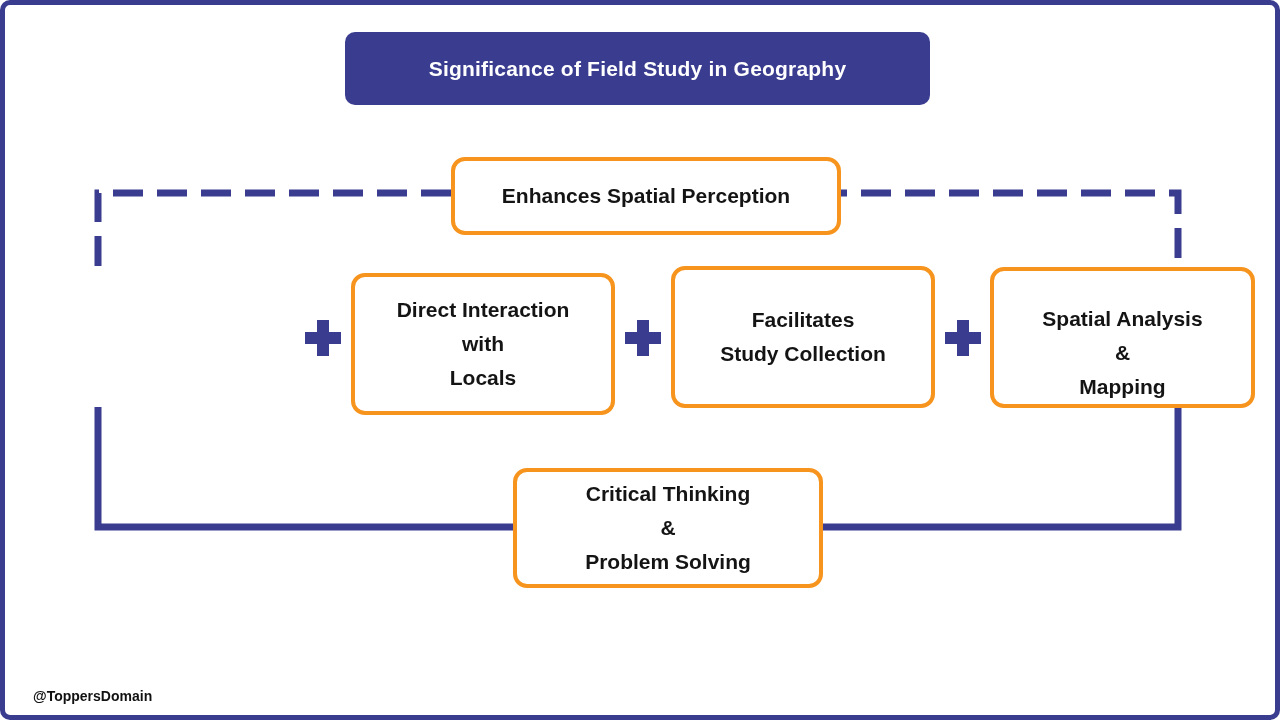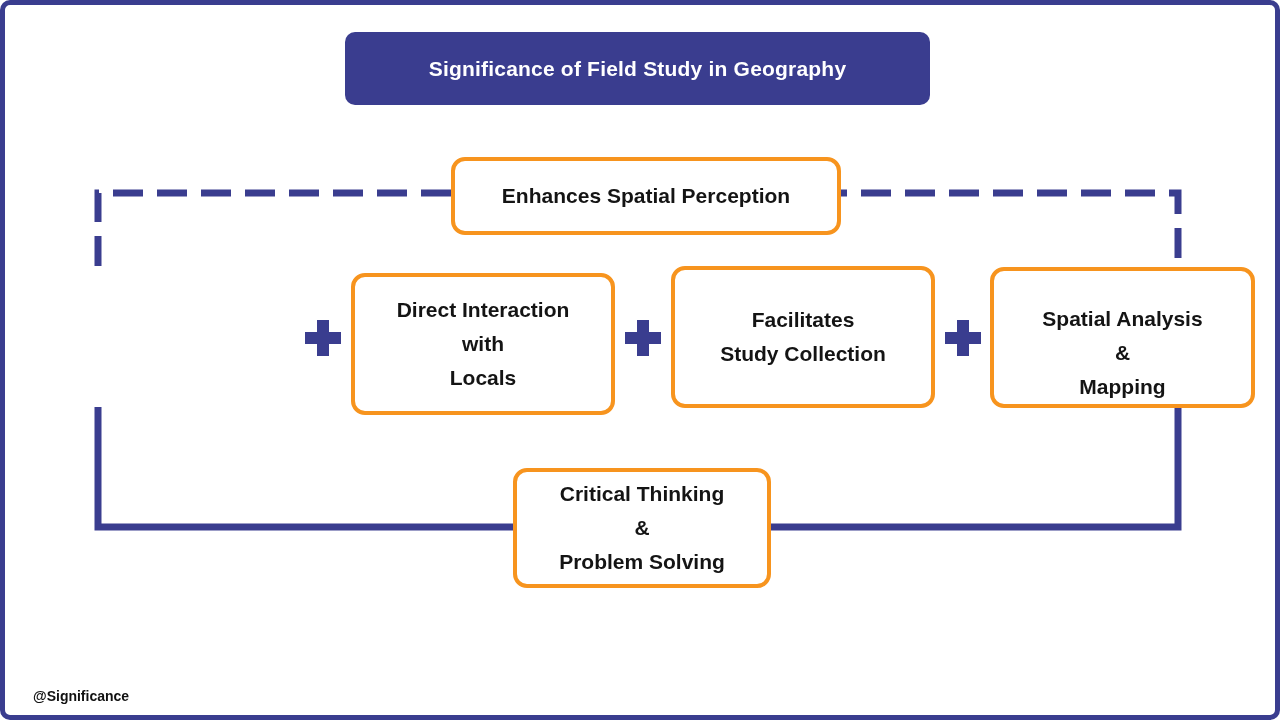--- a/index.html
+++ b/index.html
@@ -48,21 +48,21 @@
   .obox span{
     font-weight:bold;color:var(--text);
     font-size:21px;line-height:34px;
     white-space:pre-line;
   }
   .box-top   {left:446px;top:152px;width:390px;height:78px;}
   .box-1     {left:30px; top:260px;width:261px;height:143px;}
   .box-2     {left:346px;top:260px;width:264px;height:142px;margin-top:8px;}
   .box-3     {left:666px;top:261px;width:264px;height:142px;}
   .box-4     {left:985px;top:262px;width:265px;height:141px;align-items:flex-end;}
-  .box-bottom{left:508px;top:463px;width:258px;height:120px;justify-content:center;}
+  .box-bottom{left:508px;top:463px;width:310px;height:120px;justify-content:center;}
   .plus{
     position:absolute;width:36px;height:36px;z-index:2;
   }
   .plus::before{
     content:"";position:absolute;left:0;top:12px;width:36px;height:12px;
     background:var(--navy);
   }
   .plus::after{
     content:"";position:absolute;left:12px;top:0;width:12px;height:36px;
     background:var(--navy);
@@ -116,15 +116,15 @@
 &amp;
 Mapping</span>
   </div>
 
   <div class="obox box-bottom">
     <span>Critical Thinking
 &amp;
 Problem Solving</span>
   </div>
 
-  <div class="watermark">@Significance</div>
+  <div class="watermark">@ToppersDomain</div>
 
 </div>
 
 </body></html>

